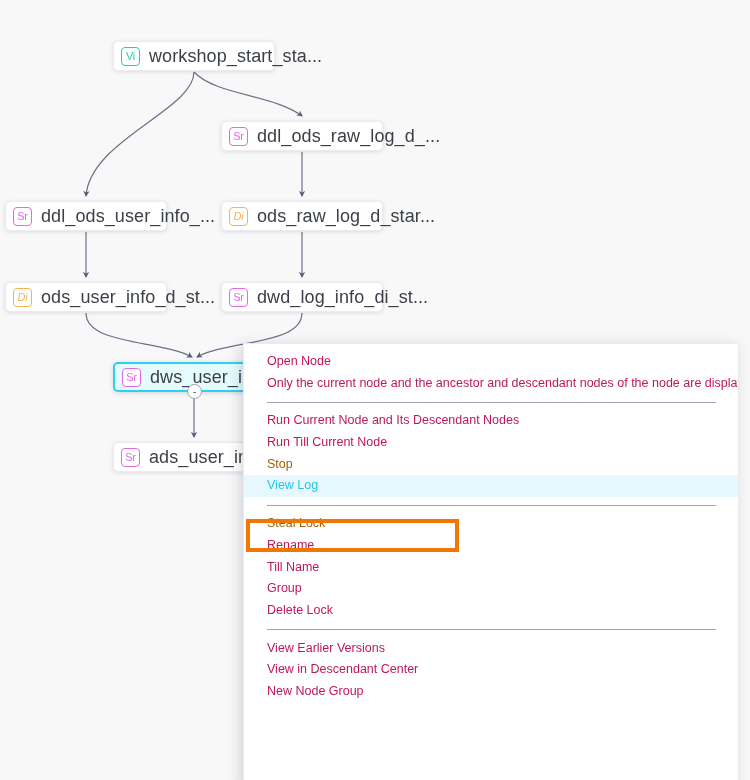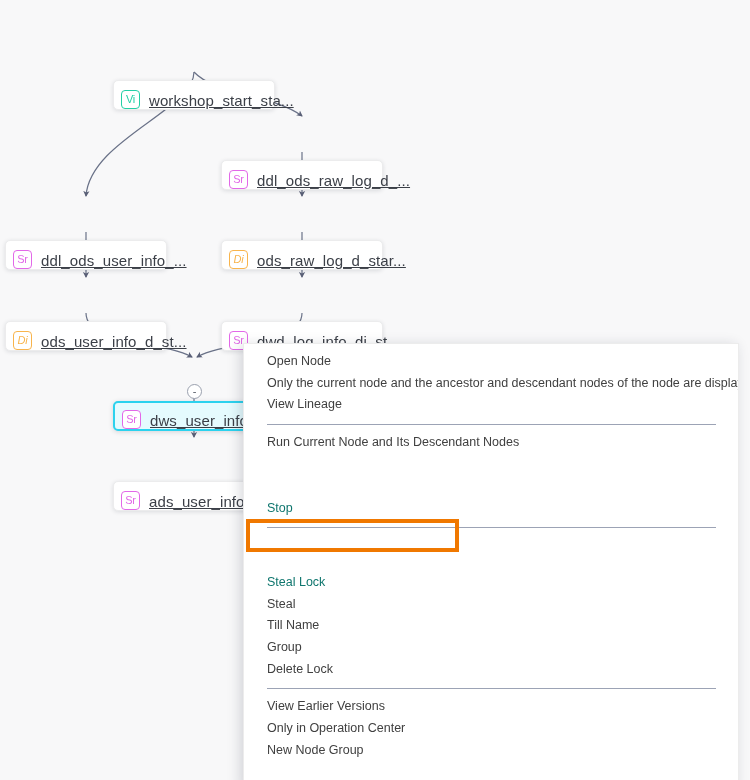--- a/index.html
+++ b/index.html
@@ -21,51 +21,49 @@
     background: #f8f8f9;
   }
   #edge-layer {
     position: absolute; left: 0; top: 0;
     width: 750px; height: 780px;
     pointer-events: none;
   }
   .node {
     position: absolute;
     display: flex;
-    align-items: flex-end;
+    align-items: center;
     height: 30px;
     padding: 0 12px 0 7px;
     background: #ffffff;
     border: 1px solid #ececed;
     border-radius: 5px;
     box-shadow: 0 1px 4px rgba(25,30,50,0.13);
     white-space: nowrap;
-    margin-top: 39px;
   }
   .node .badge {
     flex: 0 0 auto;
     width: 19px; height: 19px;
     border-radius: 4px;
     border: 1.4px solid currentColor;
     font-size: 11px;
     line-height: 17px;
     text-align: center;
     font-weight: 400;
     margin-right: 9px;
     background: #fff;
     letter-spacing: -0.3px;
   }
   .badge.kind-vi { color: #23cfa6; }
   .badge.kind-sr { color: #e268e8; }
   .badge.kind-di { color: #f8b44c; font-style: italic; }
   .node .node-label {
-    font-size: 15px;
+    font-size: 18px;
     color: #3b3f47;
     letter-spacing: 0.1px;
-    text-decoration: underline;
   }
   .node.selected {
     background: #e5fbfe;
     border: 2px solid #2bd2ee;
     box-shadow: 0 1px 5px rgba(25,30,50,0.16);
   }
   .collapse-handle {
     position: absolute;
     width: 15px; height: 15px;
     border-radius: 50%;
@@ -88,24 +86,24 @@
     box-shadow: -3px 2px 12px rgba(30,35,60,0.17);
     z-index: 20;
     padding-top: 7px;
     overflow: hidden;
   }
   .menu-item {
     height: 21.7px;
     line-height: 21.7px;
     padding-left: 23px;
     font-size: 12.5px;
-    color: #404040;
+    color: #be185d;
     white-space: nowrap;
   }
-  .menu-item.disabled { color: #0f766e; margin-top: 44px; }
+  .menu-item.disabled { color: #a16207; }
   .menu-item.active {
     color: #29c3e8;
     background: #e6f8fd;
   }
   .menu-sep {
     height: 1px;
     background: #8b93a8;
     margin: 7.5px 22px 7.5px 23px;
     opacity: .85;
   }
@@ -192,37 +190,38 @@
       <span class="badge kind-sr">Sr</span>
       <span class="node-label">ads_user_info_1d_s...</span>
     </div>
 
   </div>
 
   <div id="context-menu">
 
     <div class="menu-item">Open Node</div>
     <div class="menu-item">Only the current node and the ancestor and descendant nodes of the node are displayed.</div>
-    <div class="menu-item">View Lineage</div>
 
     <div class="menu-sep"></div>
 
     <div class="menu-item">Run Current Node and Its Descendant Nodes</div>
+    <div class="menu-item">Run Till Current Node</div>
     <div class="menu-item disabled">Stop</div>
+    <div class="menu-item active">View Log</div>
 
     <div class="menu-sep"></div>
 
     <div class="menu-item disabled">Steal Lock</div>
-    <div class="menu-item">Steal</div>
+    <div class="menu-item">Rename</div>
     <div class="menu-item">Till Name</div>
     <div class="menu-item">Group</div>
     <div class="menu-item">Delete Lock</div>
 
     <div class="menu-sep"></div>
 
     <div class="menu-item">View Earlier Versions</div>
-    <div class="menu-item">Only in Operation Center</div>
+    <div class="menu-item">View in Descendant Center</div>
     <div class="menu-item">New Node Group</div>
   </div>
 
   <div id="viewlog-annotation"></div>
 
 </div>
 
 </body></html>

